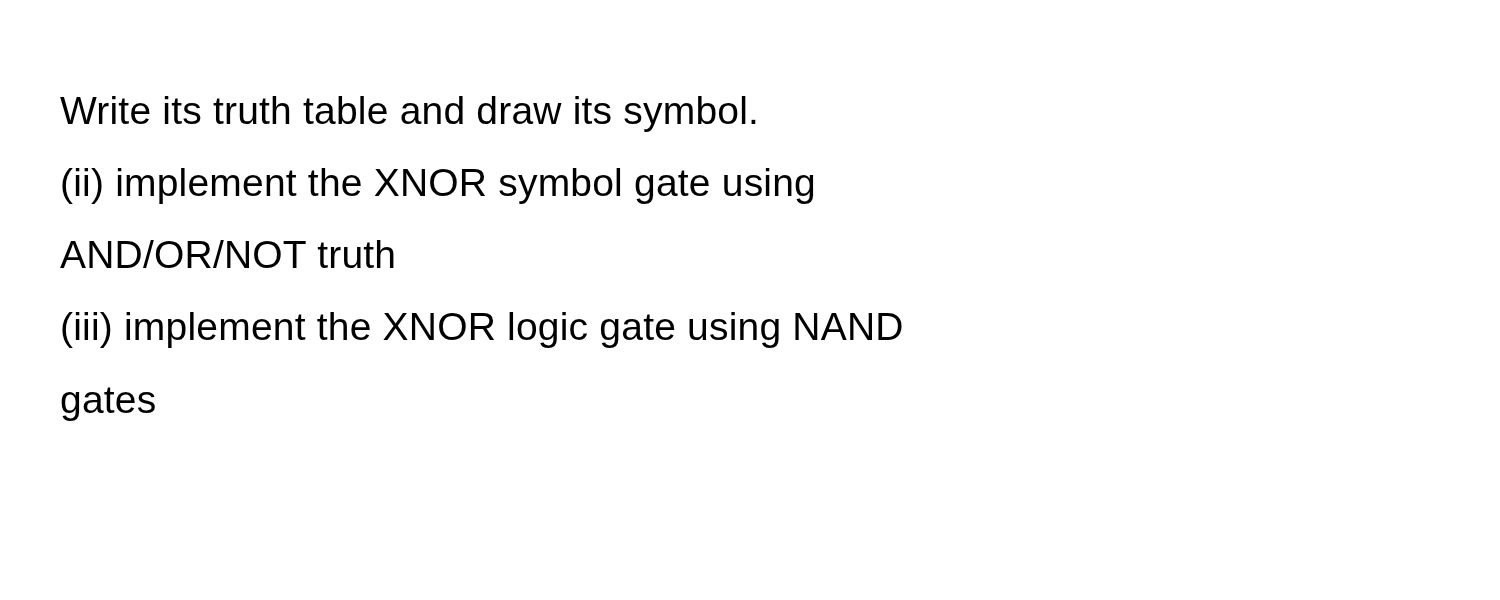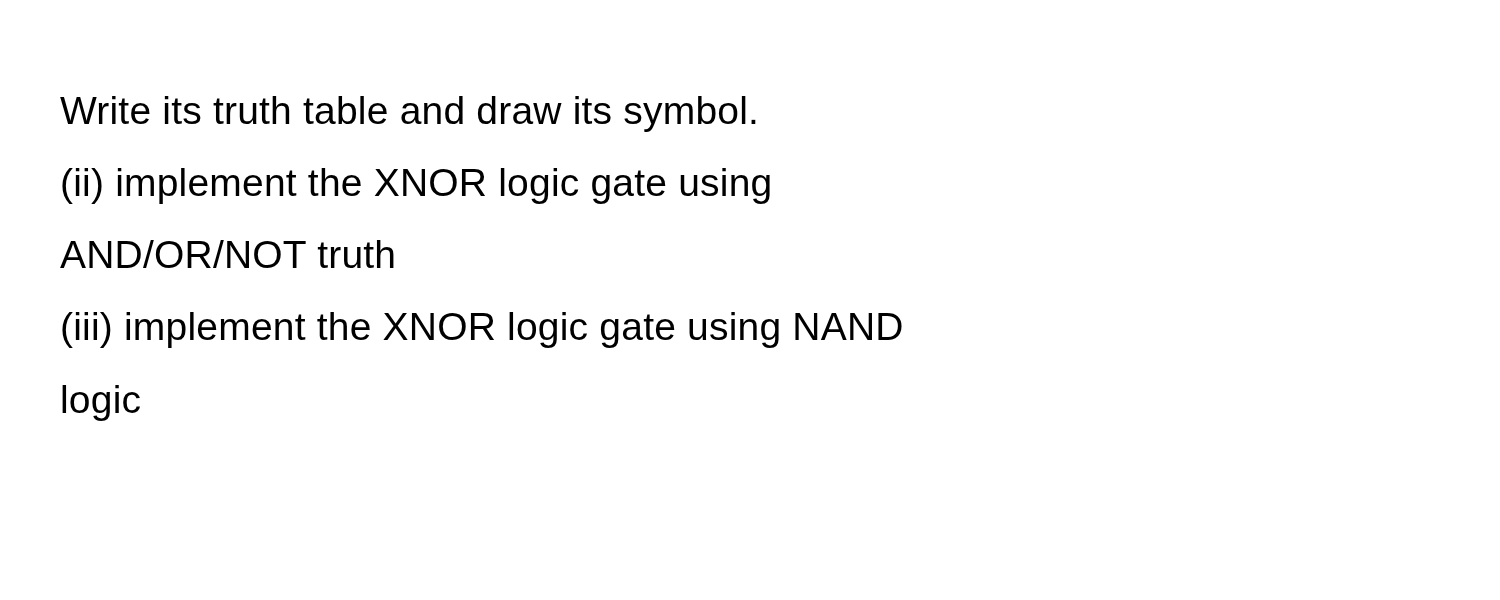--- a/index.html
+++ b/index.html
@@ -21,16 +21,16 @@
       line-height: 1.85;
       color: #000000;
       font-weight: 400;
       letter-spacing: 0.2px;
     }
   </style>
 </head>
 <body>
 
 <div class="text-line">Write its truth table and draw its symbol.</div>
-<div class="text-line">(ii) implement the XNOR logic gate using</div>
+<div class="text-line">(ii) implement the XNOR symbol gate using</div>
 <div class="text-line">AND/OR/NOT truth</div>
 <div class="text-line">(iii) implement the XNOR logic gate using NAND</div>
-<div class="text-line">logic</div>
+<div class="text-line">gates</div>
 
 </body></html>

